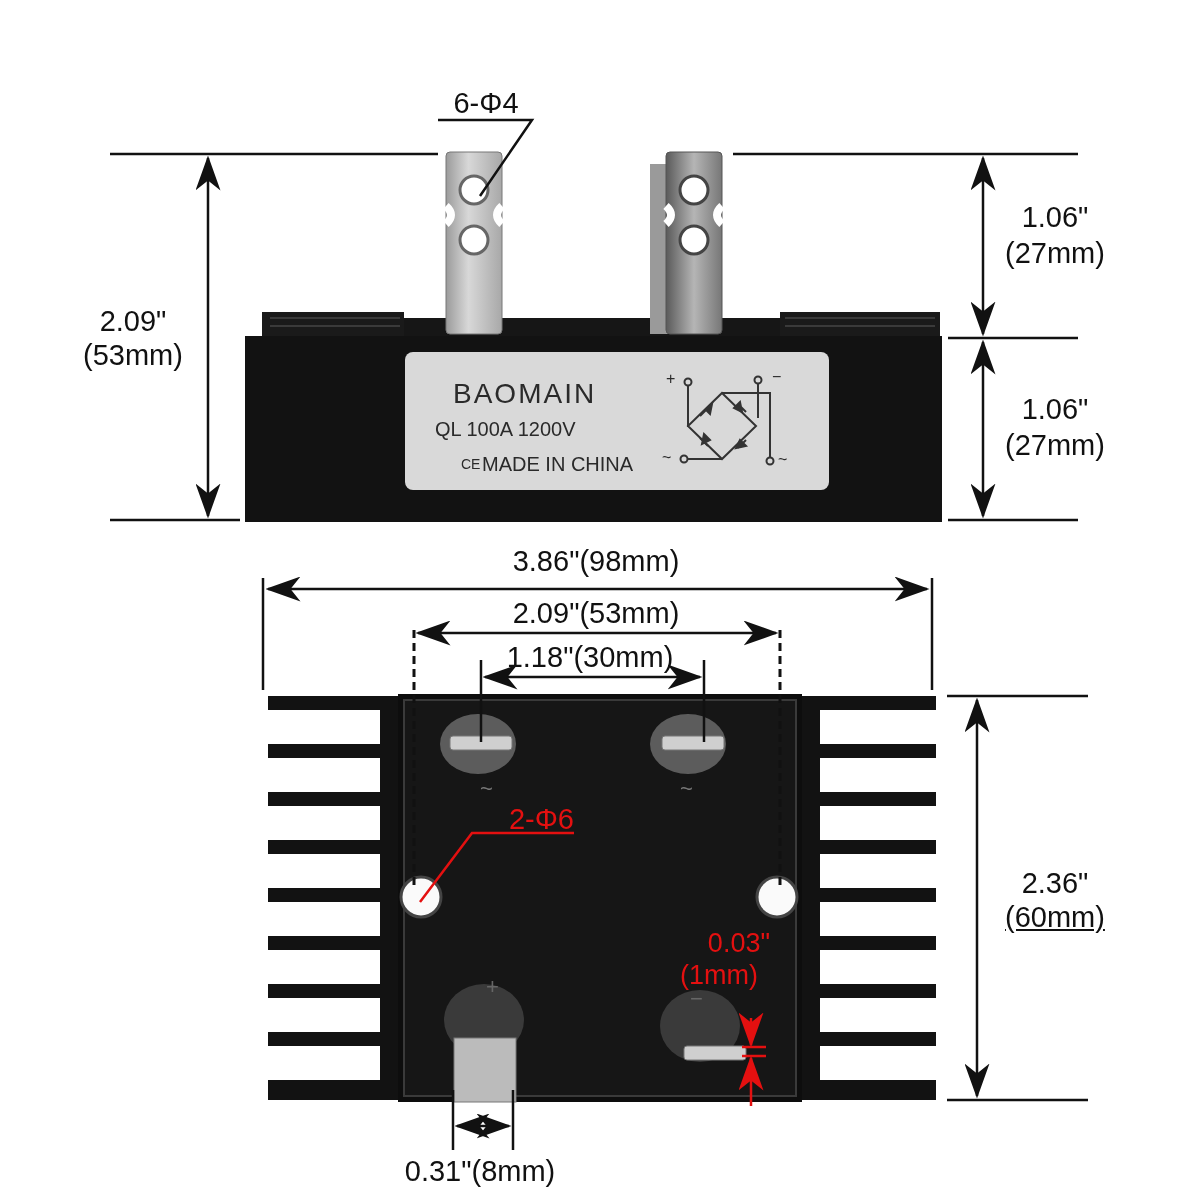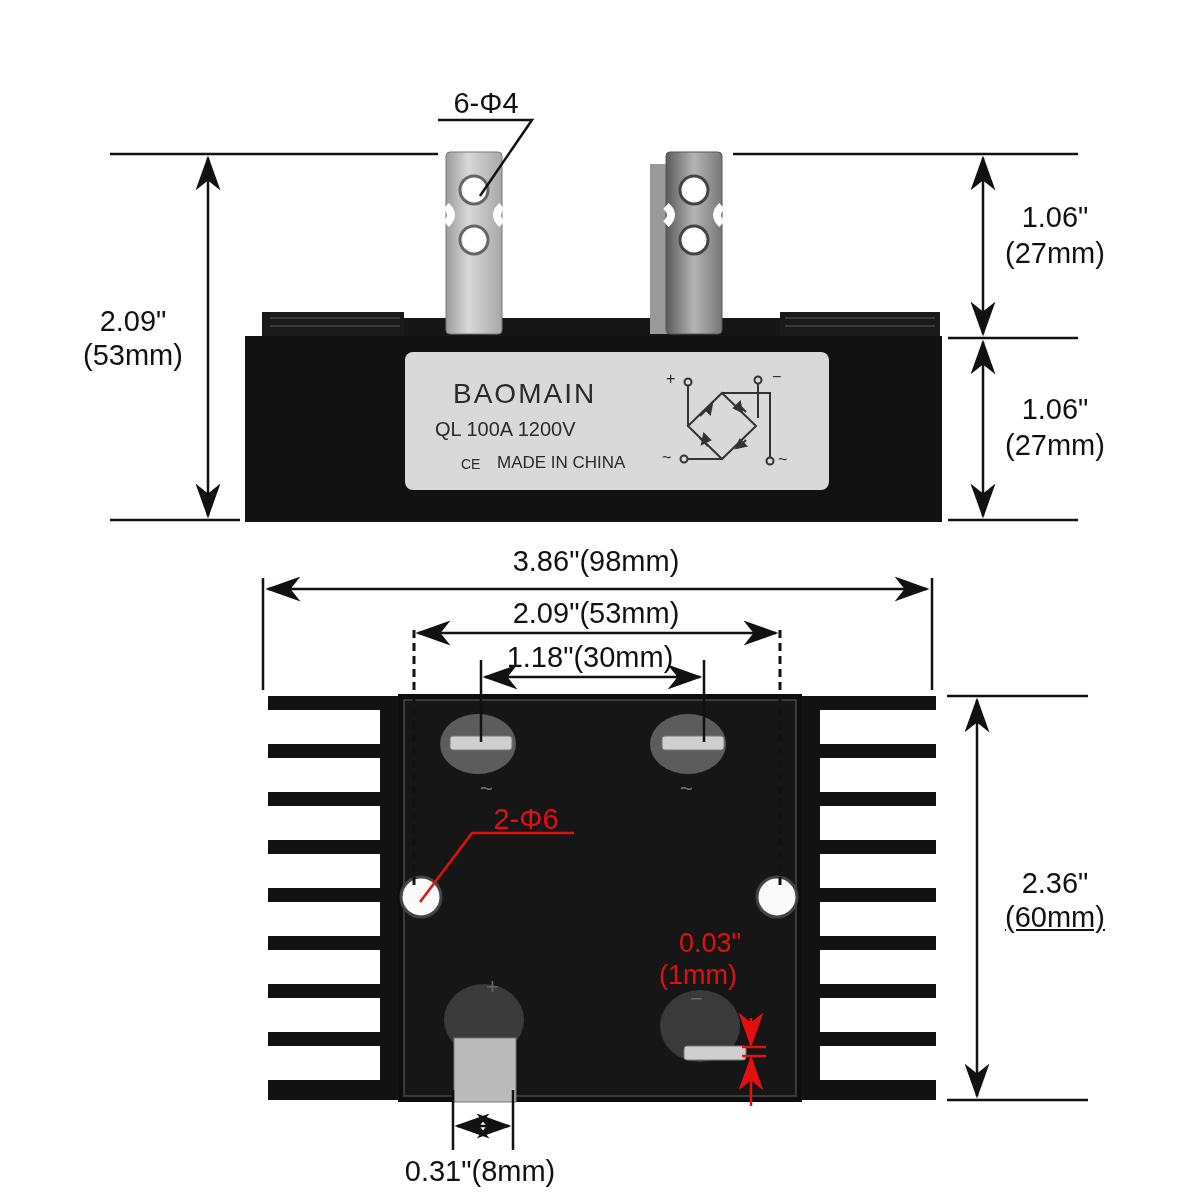--- a/index.html
+++ b/index.html
@@ -1,19 +1,19 @@
 <!DOCTYPE html>
 <html><head>
 <meta charset="utf-8">
 <style>
   html,body{margin:0;padding:0;background:#fff;}
   body{width:1200px;height:1200px;position:relative;overflow:hidden;font-family:"Liberation Sans","DejaVu Sans",sans-serif;}
   svg{position:absolute;left:0;top:0;}
   .lbl{position:absolute;font-size:29px;color:#111;text-align:center;line-height:34px;white-space:nowrap;}
-  .red{color:#e41010;}
+  .red{color:#e41010;text-align:right;}
   .plate-text{position:absolute;white-space:nowrap;color:#2a2a2a;}
 </style>
 </head>
 <body>
 
 <svg width="1200" height="1200" viewBox="0 0 1200 1200">
   <defs>
     <marker id="ah" markerWidth="14" markerHeight="10" refX="13" refY="5" orient="auto-start-reverse">
       <path d="M0,0 L14,5 L0,10 L4,5 z" fill="#111"></path>
     </marker>
@@ -175,21 +175,21 @@
 
 <div class="lbl" style="left:980px;top:200px;width:150px;">1.06"</div>
 <div class="lbl" style="left:980px;top:236px;width:150px;">(27mm)</div>
 
 <div class="lbl" style="left:980px;top:392px;width:150px;">1.06"</div>
 <div class="lbl" style="left:980px;top:428px;width:150px;">(27mm)</div>
 
 <div class="plate-text" style="left:453px;top:378px;font-size:28px;font-weight:normal;letter-spacing:2px;text-align:right;">BAOMAIN</div>
 <div class="plate-text" style="left:435px;top:418px;font-size:20px;">QL 100A 1200V</div>
 <div class="plate-text" style="left:450px;top:456px;font-size:14px;margin-left:11px;">CE</div>
-<div class="plate-text" style="left:482px;top:453px;font-size:17px;margin-left:15px;">MADE IN CHINA</div>
+<div class="plate-text" style="left:482px;top:453px;font-size:20px;">MADE IN CHINA</div>
 <div class="plate-text" style="left:666px;top:370px;font-size:16px;">+</div>
 <div class="plate-text" style="left:772px;top:368px;font-size:16px;">−</div>
 <div class="plate-text" style="left:662px;top:449px;font-size:16px;">~</div>
 <div class="plate-text" style="left:778px;top:451px;font-size:16px;">~</div>
 
 <div class="lbl" style="left:446px;top:544px;width:300px;">3.86"(98mm)</div>
 <div class="lbl" style="left:446px;top:596px;width:300px;">2.09"(53mm)</div>
 <div class="lbl" style="left:440px;top:640px;width:300px;">1.18"(30mm)</div>
 
 <div class="lbl" style="left:980px;top:866px;width:150px;">2.36"</div>

